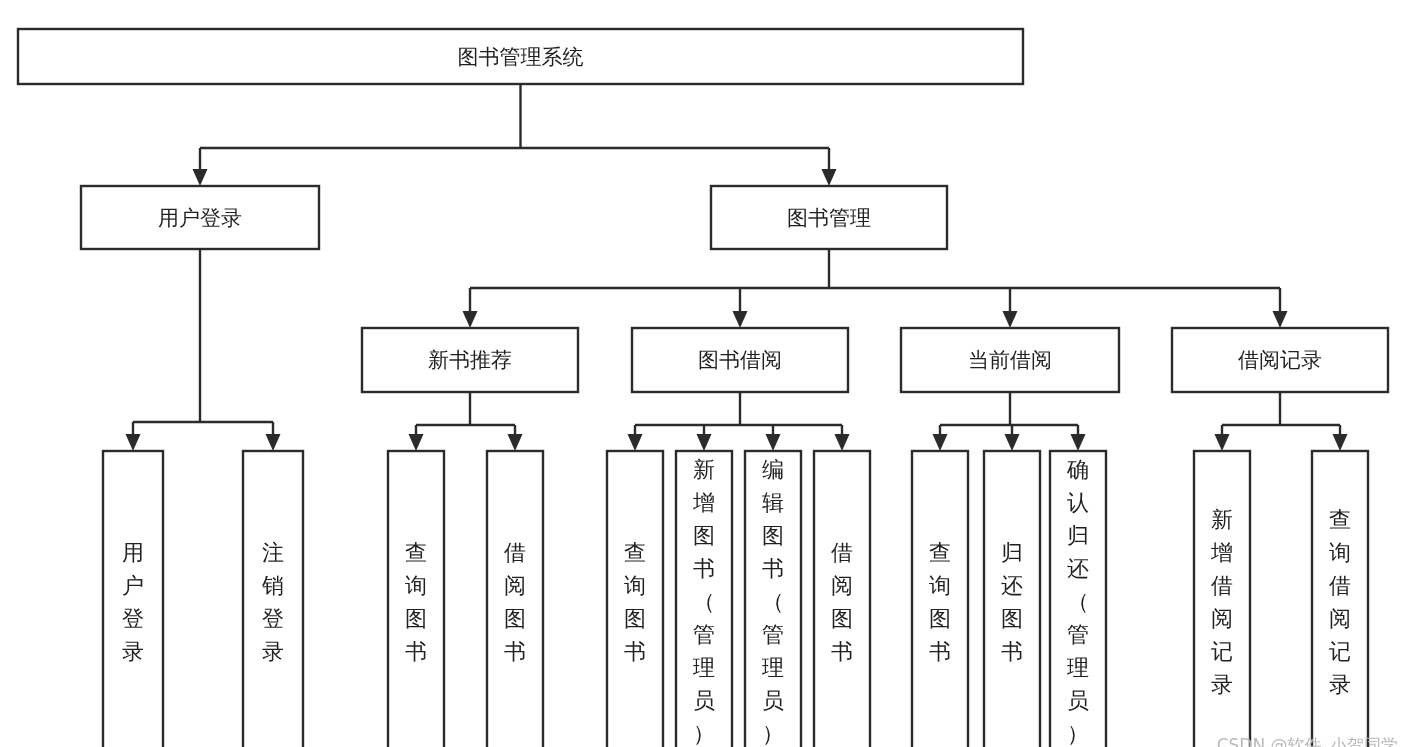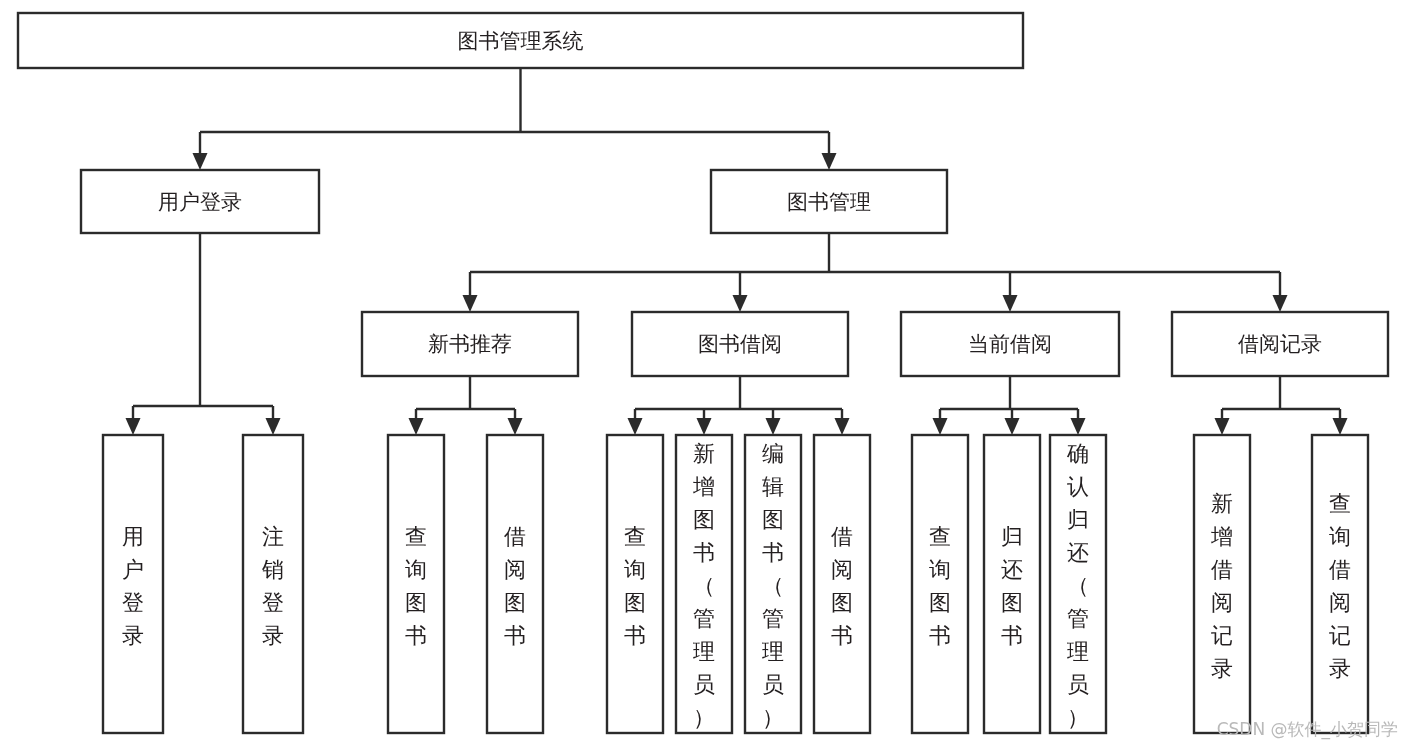--- a/index.html
+++ b/index.html
@@ -10,21 +10,21 @@
   body {
     width: 1405px;
     height: 747px;
     font-family: "DejaVu Sans", "Liberation Sans", sans-serif;
     overflow: hidden;
     position: relative;
   }
   #diagram-root {
     position: absolute;
     left: 0;
-    top: 0;
+    top: 16px;
     width: 1405px;
     height: 557px;
   }
   .node-box {
     fill: #ffffff;
     stroke: #2b2b2b;
     stroke-width: 2.4;
   }
   .edge-line {
     stroke: #2b2b2b;

